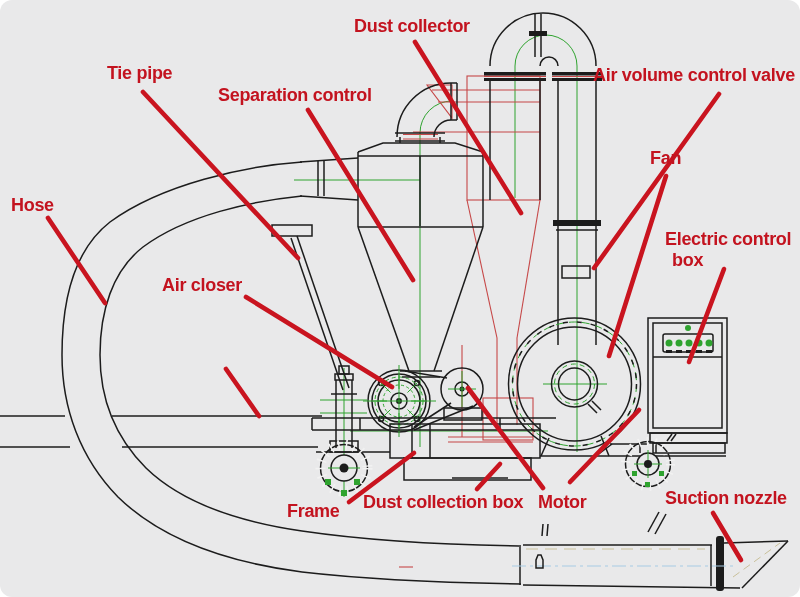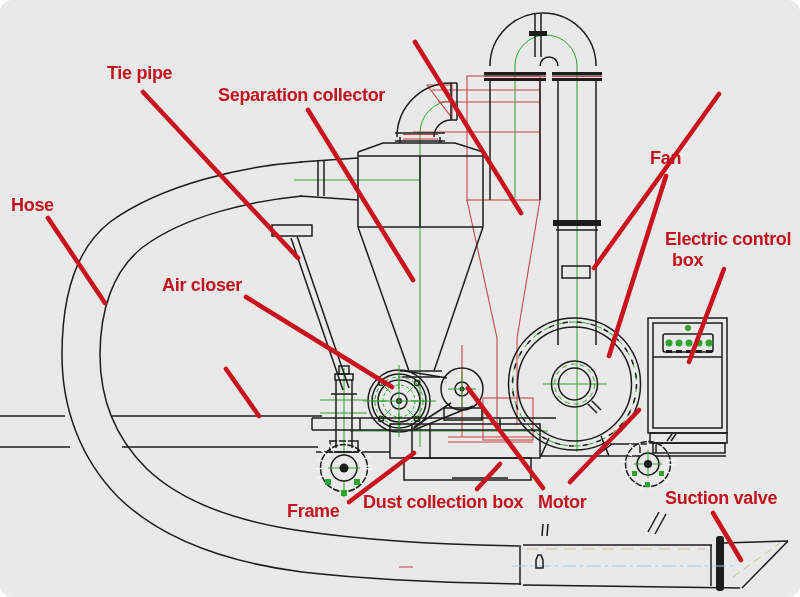--- a/index.html
+++ b/index.html
@@ -280,22 +280,24 @@
       <line class="L" x1="349" y1="502" x2="414" y2="453"></line>
       <line class="L" x1="477" y1="489" x2="500" y2="464"></line>
       <line class="L" x1="543" y1="488" x2="468" y2="388"></line>
       <line class="L" x1="570" y1="482" x2="639" y2="410"></line>
       <line class="L" x1="713" y1="513" x2="741" y2="560"></line>
     </g>
   </svg>
 
   <div class="lbl" style="left:11px;top:195px">Hose</div>
   <div class="lbl" style="left:107px;top:63px">Tie pipe</div>
-  <div class="lbl" style="left:218px;top:85px">Separation collector</div>
+  <div class="lbl" style="left:218px;top:85px">Separation control</div>
+  <div class="lbl" style="left:354px;top:16px">Dust collector</div>
+  <div class="lbl" style="left:593px;top:65px">Air volume control valve</div>
   <div class="lbl" style="left:650px;top:148px">Fan</div>
   <div class="lbl" style="left:665px;top:229px">Electric control</div>
   <div class="lbl" style="left:672px;top:250px">box</div>
   <div class="lbl" style="left:162px;top:275px">Air closer</div>
   <div class="lbl" style="left:287px;top:501px">Frame</div>
   <div class="lbl" style="left:363px;top:492px">Dust collection box</div>
   <div class="lbl" style="left:538px;top:492px">Motor</div>
-  <div class="lbl" style="left:665px;top:488px">Suction valve</div>
+  <div class="lbl" style="left:665px;top:488px">Suction nozzle</div>
 </div>
 
 </body></html>

